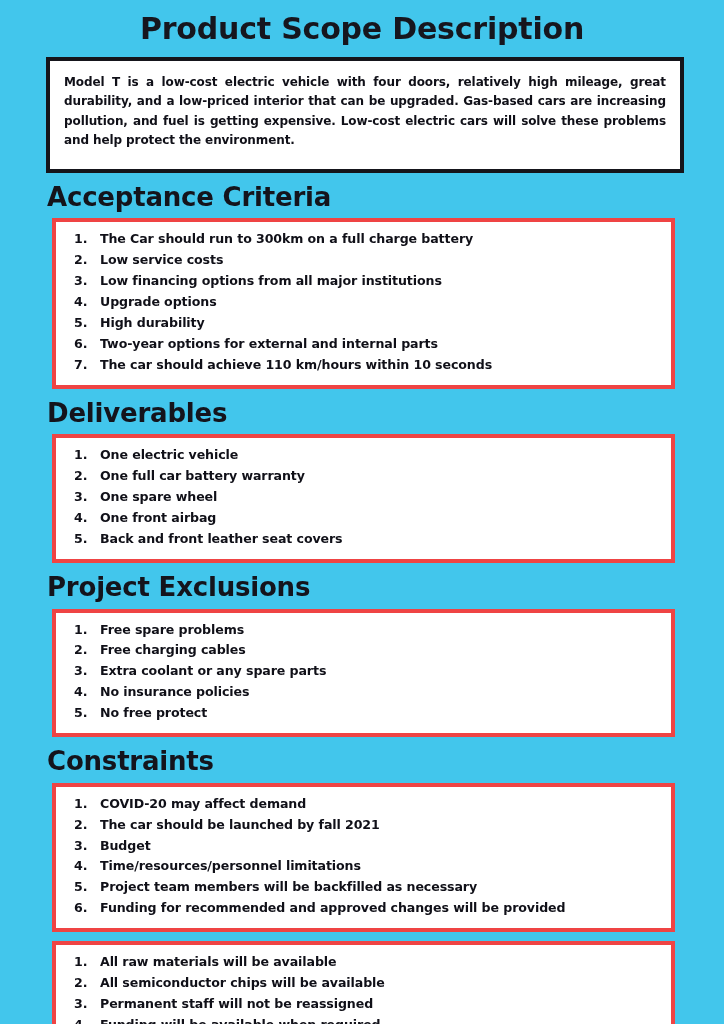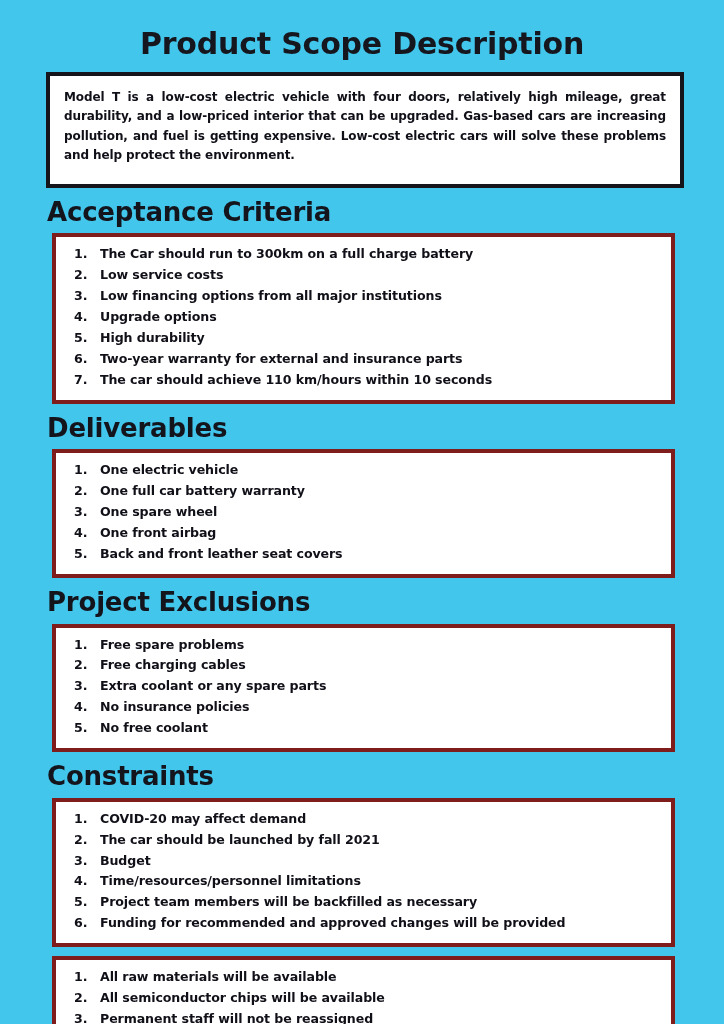--- a/index.html
+++ b/index.html
@@ -21,21 +21,21 @@
     box-sizing: border-box;
   }
 
   .doc-title {
     text-align: center;
     font-family: "DejaVu Sans", sans-serif;
     font-size: 30px;
     font-weight: bold;
     color: #16161e;
     letter-spacing: -0.2px;
-    padding-top: 27px;
+    padding-top: 12px;
     margin: 0 0 12px 0;
     line-height: 1.1;
   }
 
   .desc-box {
     margin: 0 40px 0 46px;
     background: #ffffff;
     border: 4px solid #15151b;
     box-sizing: border-box;
     padding: 12px 14px 18px 14px;
@@ -60,21 +60,21 @@
     font-weight: bold;
     color: #14141c;
     margin: 0 0 5px 47px;
     line-height: 1.22;
     letter-spacing: -0.2px;
   }
 
   .list-box {
     margin: 0 49px 0 52px;
     background: #ffffff;
-    border: 4px solid #7f1d1d;
+    border: 4px solid #ef4444;
     box-sizing: border-box;
     padding: 7px 10px 9px 10px;
   }
   .list-box ol {
     margin: 0;
     padding: 0 0 0 34px;
     list-style: none;
     counter-reset: li;
   }
   .list-box li {
@@ -112,21 +112,21 @@
   <div id="sections-container">
       <div class="section">
         <div class="section-heading">Acceptance Criteria</div>
         <div class="list-box">
           <ol>
             <li>The Car should run to 300km on a full charge battery</li>
             <li>Low service costs</li>
             <li>Low financing options from all major institutions</li>
             <li>Upgrade options</li>
             <li>High durability</li>
-            <li>Two-year warranty for external and insurance parts</li>
+            <li>Two-year options for external and internal parts</li>
             <li>The car should achieve 110 km/hours within 10 seconds</li>
           </ol>
         </div>
       </div>
       <div class="section">
         <div class="section-heading">Deliverables</div>
         <div class="list-box">
           <ol>
             <li>One electric vehicle</li>
             <li>One full car battery warranty</li>
@@ -137,21 +137,21 @@
         </div>
       </div>
       <div class="section">
         <div class="section-heading">Project Exclusions</div>
         <div class="list-box">
           <ol>
             <li>Free spare problems</li>
             <li>Free charging cables</li>
             <li>Extra coolant or any spare parts</li>
             <li>No insurance policies</li>
-            <li>No free coolant</li>
+            <li>No free protect</li>
           </ol>
         </div>
       </div>
       <div class="section">
         <div class="section-heading">Constraints</div>
         <div class="list-box">
           <ol>
             <li>COVID-20 may affect demand</li>
             <li>The car should be launched by fall 2021</li>
             <li>Budget</li>

